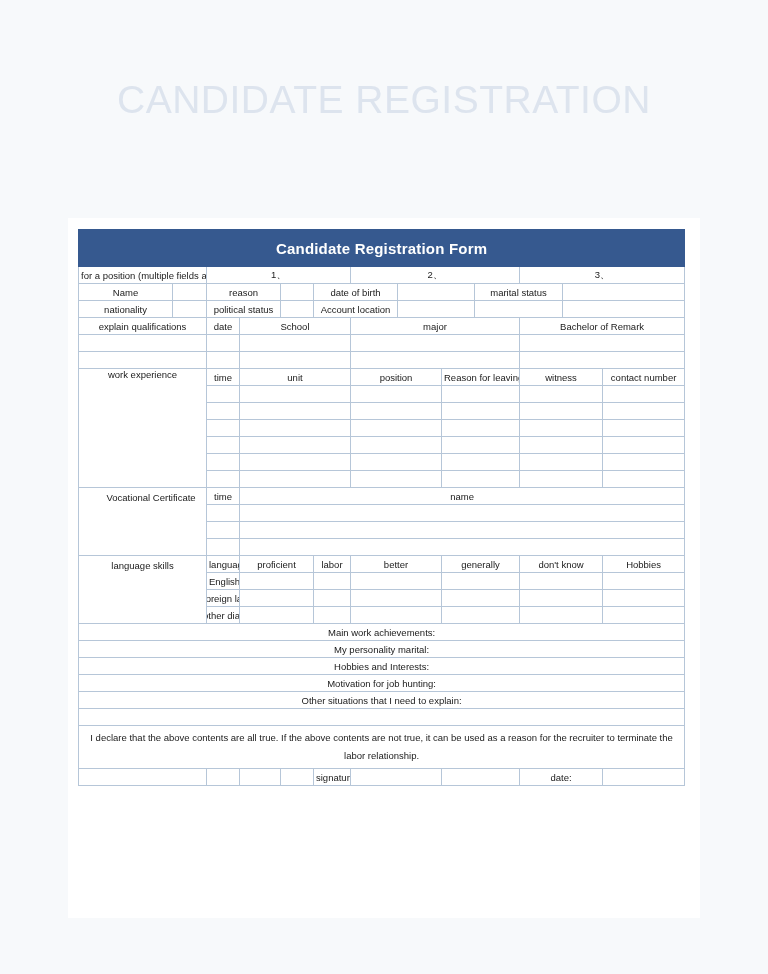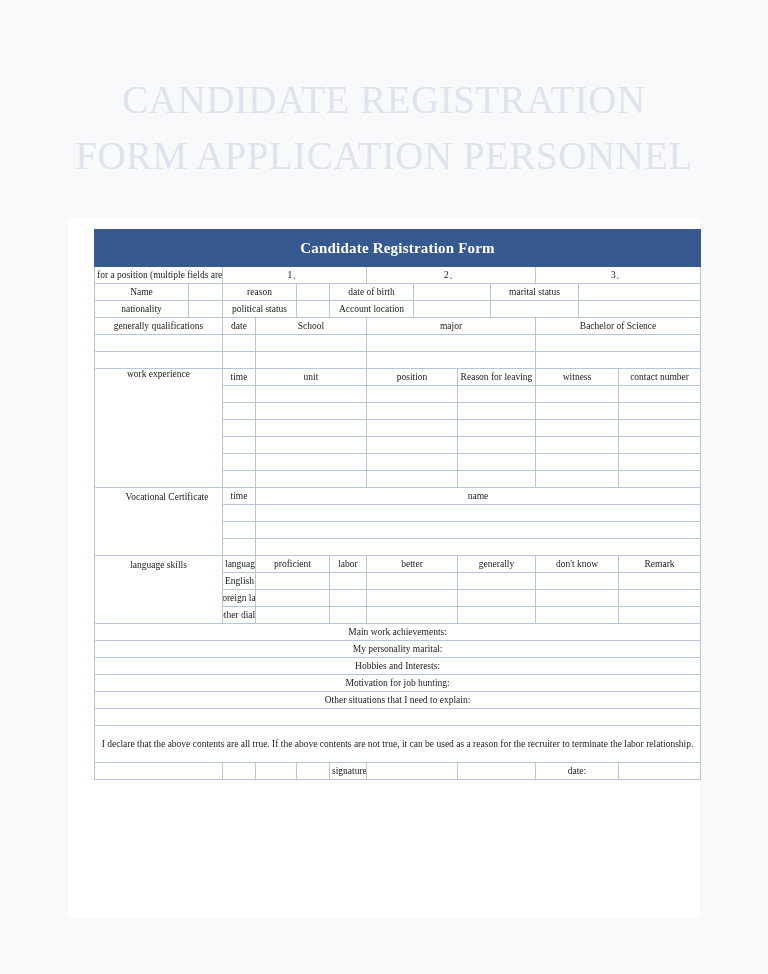--- a/index.html
+++ b/index.html
@@ -3,21 +3,21 @@
 <meta charset="utf-8">
 <title>Candidate Registration Form</title>
 <style>
   html,body{margin:0;padding:0;}
   body{
     width:768px;height:974px;
     background:#f7f9fb;
     font-family:"Liberation Sans", sans-serif;
     overflow:hidden;
   }
-  .page{position:relative;width:614px;height:974px;background:#f7f9fb;font-family:Liberation Serif, serif;}
+  .page{position:relative;width:614px;height:974px;background:#f7f9fb;}
 
   
   .page-title{
     position:absolute;left:0;top:72px;width:768px;
     text-align:center;
     color:#dde4ee;
     font-size:39px;
     line-height:56px;
     letter-spacing:.5px;
     font-weight:400;
@@ -27,21 +27,21 @@
 
   
   .sheet{
     position:absolute;left:68px;top:218px;
     width:632px;height:700px;
     background:#ffffff;
   }
 
   
   table.grid{
-    position:absolute;left:94px;top:229px;
+    position:absolute;left:78px;top:229px;
     width:606px;
     border-collapse:collapse;
     table-layout:fixed;
     font-size:9.5px;
     color:#1a1a1a;
   }
   table.grid td{
     border:1px solid #b6c6d8;
     height:16px;
     padding:0 2px;
@@ -74,21 +74,20 @@
 
   td.vtop{vertical-align:top;padding-top:3px;}
 </style>
 </head>
 <body>
 
 <div class="page">
 
   <div class="page-title">
     <span class="ln">CANDIDATE REGISTRATION</span>
-    <span class="ln">FORM APPLICATION PERSONNEL</span>
   </div>
 
   <div class="sheet"></div>
 
   <table class="grid">
     <colgroup>
       <col style="width:47px">
         <col style="width:47px">
         <col style="width:34px">
       <col style="width:33px">
@@ -133,25 +132,25 @@
       <td class="fill"></td>
       <td class="fill" colspan="2">political status</td>
       <td class="fill"></td>
       <td class="fill" colspan="2">Account location</td>
       <td class="fill" colspan="2"></td>
       <td class="fill" colspan="2"></td>
       <td class="fill" colspan="3"></td>
     </tr>
 
     <tr>
-      <td class="white" colspan="3">generally qualifications</td>
+      <td class="white" colspan="3">explain qualifications</td>
       <td class="white">date</td>
       <td class="white" colspan="3">School</td>
       <td class="white" colspan="4">major</td>
-      <td class="white" colspan="4">Bachelor of Science</td>
+      <td class="white" colspan="4">Bachelor of Remark</td>
     </tr>
     <tr>
       <td class="fill" colspan="3"></td>
       <td class="fill"></td>
       <td class="fill" colspan="3"></td>
       <td class="fill" colspan="4"></td>
       <td class="fill" colspan="4"></td>
     </tr>
     <tr>
       <td class="white" colspan="3"></td>
@@ -244,21 +243,21 @@
     <tr>
       <td class="fill" colspan="3" rowspan="4" style="vertical-align:top;padding-top:4px;">
         <span>language skills</span>
       </td>
       <td class="white">language</td>
       <td class="white" colspan="2">proficient</td>
       <td class="white">labor</td>
       <td class="white" colspan="2">better</td>
       <td class="white" colspan="2">generally</td>
       <td class="white" colspan="2">don't know</td>
-      <td class="white" colspan="2">Remark</td>
+      <td class="white" colspan="2">Hobbies</td>
     </tr>
     <tr>
       <td class="fill">English</td>
       <td class="fill" colspan="2"></td>
       <td class="fill"></td>
       <td class="fill" colspan="2"></td>
       <td class="fill" colspan="2"></td>
       <td class="fill" colspan="2"></td>
       <td class="fill" colspan="2"></td>
     </tr>
@@ -294,21 +293,21 @@
       <td class="fill left vtop tall-2" colspan="15">Motivation for job hunting:</td>
     </tr>
     <tr>
       <td class="white left vtop tall-3" colspan="15">Other situations that I need to explain:</td>
     </tr>
     <tr>
       <td class="fill" colspan="15"></td>
     </tr>
 
     <tr>
-      <td class="white left vtop" colspan="15" style="height:30px;white-space:normal;line-height:13px;padding:3px 4px;">I declare that the above contents are all true. If the above contents are not true, it can be used as a reason for the recruiter to terminate the labor relationship.</td>
+      <td class="white left vtop" colspan="15" style="height:30px;white-space:normal;line-height:18px;padding:3px 4px;">I declare that the above contents are all true. If the above contents are not true, it can be used as a reason for the recruiter to terminate the labor relationship.</td>
     </tr>
 
     <tr>
       <td class="fill sig" colspan="3"></td>
       <td class="fill sig"></td>
       <td class="fill sig"></td>
       <td class="fill sig"></td>
       <td class="fill sig left">signature:</td>
       <td class="fill sig" colspan="2"></td>
       <td class="fill sig" colspan="2"></td>

